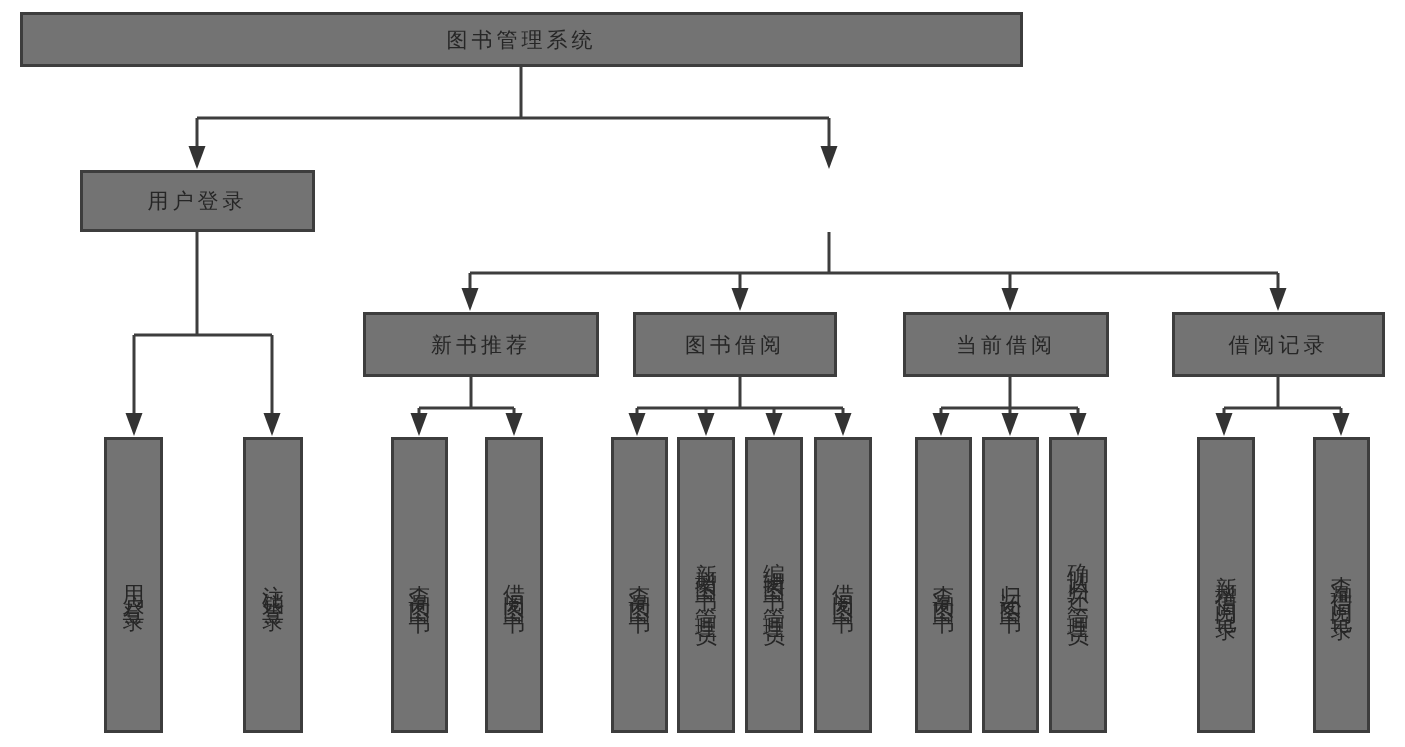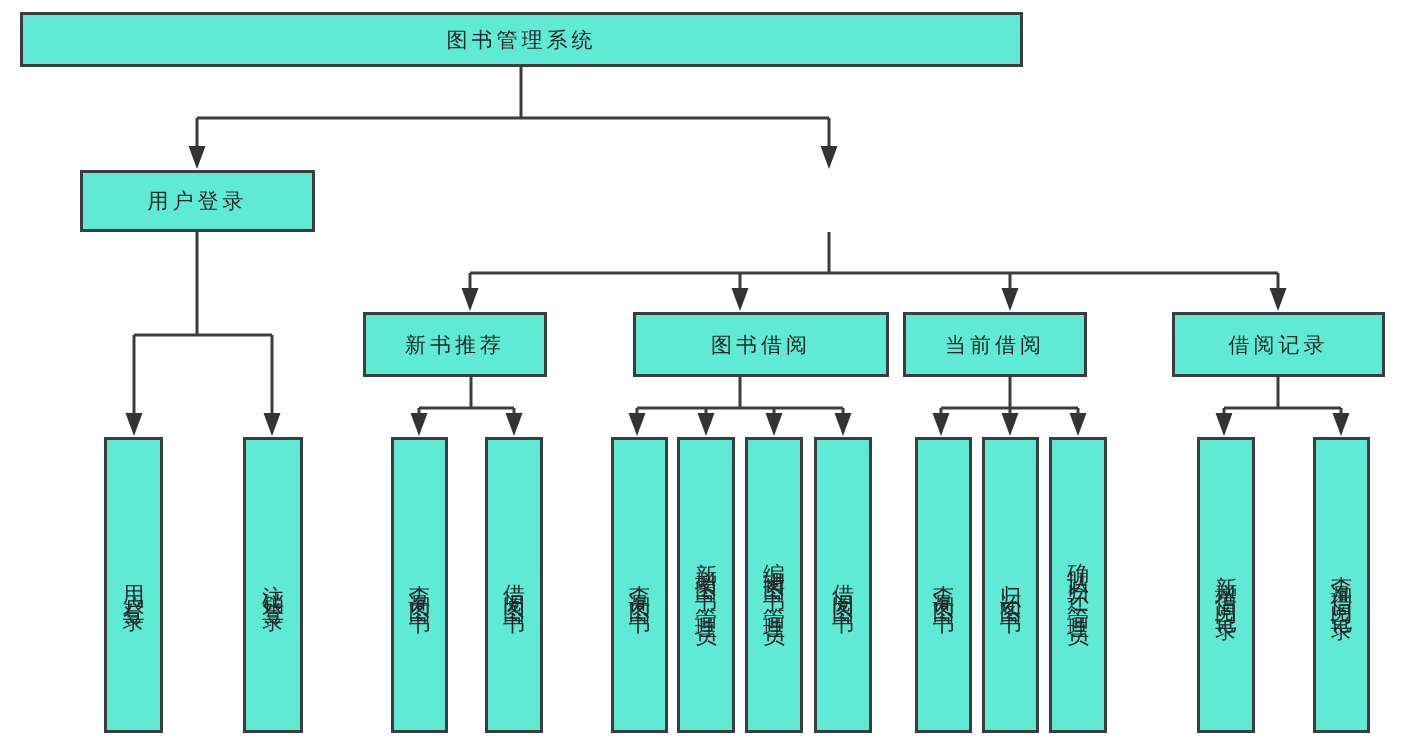--- a/index.html
+++ b/index.html
@@ -23,21 +23,21 @@
     fill: none;
   }
   #connectors polygon {
     fill: #333333;
     stroke: none;
   }
   .node {
     position: absolute;
     box-sizing: border-box;
     border: 3px solid #3d3d3d;
-    background: #5eead4;
+    background: #737373;
     display: flex;
     align-items: center;
     justify-content: center;
     color: #262626;
     z-index: 2;
   }
   .h {
     font-size: 21px;
     letter-spacing: 4px;
     white-space: nowrap;
@@ -142,23 +142,23 @@
       <path d="M1341 408 V417"></path>
       <polygon points="1215.5,413 1232.5,413 1224,436"></polygon>
       <polygon points="1332.5,413 1349.5,413 1341,436"></polygon>
     </g>
   </svg>
 
   <div class="node h" style="left:20px; top:12px; width:1003px; height:55px;">图书管理系统</div>
 
   <div class="node h" style="left:80px; top:170px; width:235px; height:62px;">用户登录</div>
 
-  <div class="node h" style="left:363px; top:312px; width:184px; height:65px;">新书推荐</div>
-  <div class="node h" style="left:633px; top:312px; width:256px; height:65px;">图书借阅</div>
-  <div class="node h" style="left:903px; top:312px; width:184px; height:65px;">当前借阅</div>
+  <div class="node h" style="left:363px; top:312px; width:236px; height:65px;">新书推荐</div>
+  <div class="node h" style="left:633px; top:312px; width:204px; height:65px;">图书借阅</div>
+  <div class="node h" style="left:903px; top:312px; width:206px; height:65px;">当前借阅</div>
   <div class="node h" style="left:1172px; top:312px; width:213px; height:65px;">借阅记录</div>
 
   <div class="node v leaf" style="left:104px; width:59px;">用户登录</div>
   <div class="node v leaf" style="left:243px; width:60px;">注销登录</div>
 
   <div class="node v leaf" style="left:391px; width:57px;">查询图书</div>
   <div class="node v leaf" style="left:485px; width:58px;">借阅图书</div>
 
   <div class="node v leaf" style="left:611px; width:57px;">查询图书</div>
   <div class="node v leaf" style="left:677px; width:58px;">新增图书（管理员）</div>

